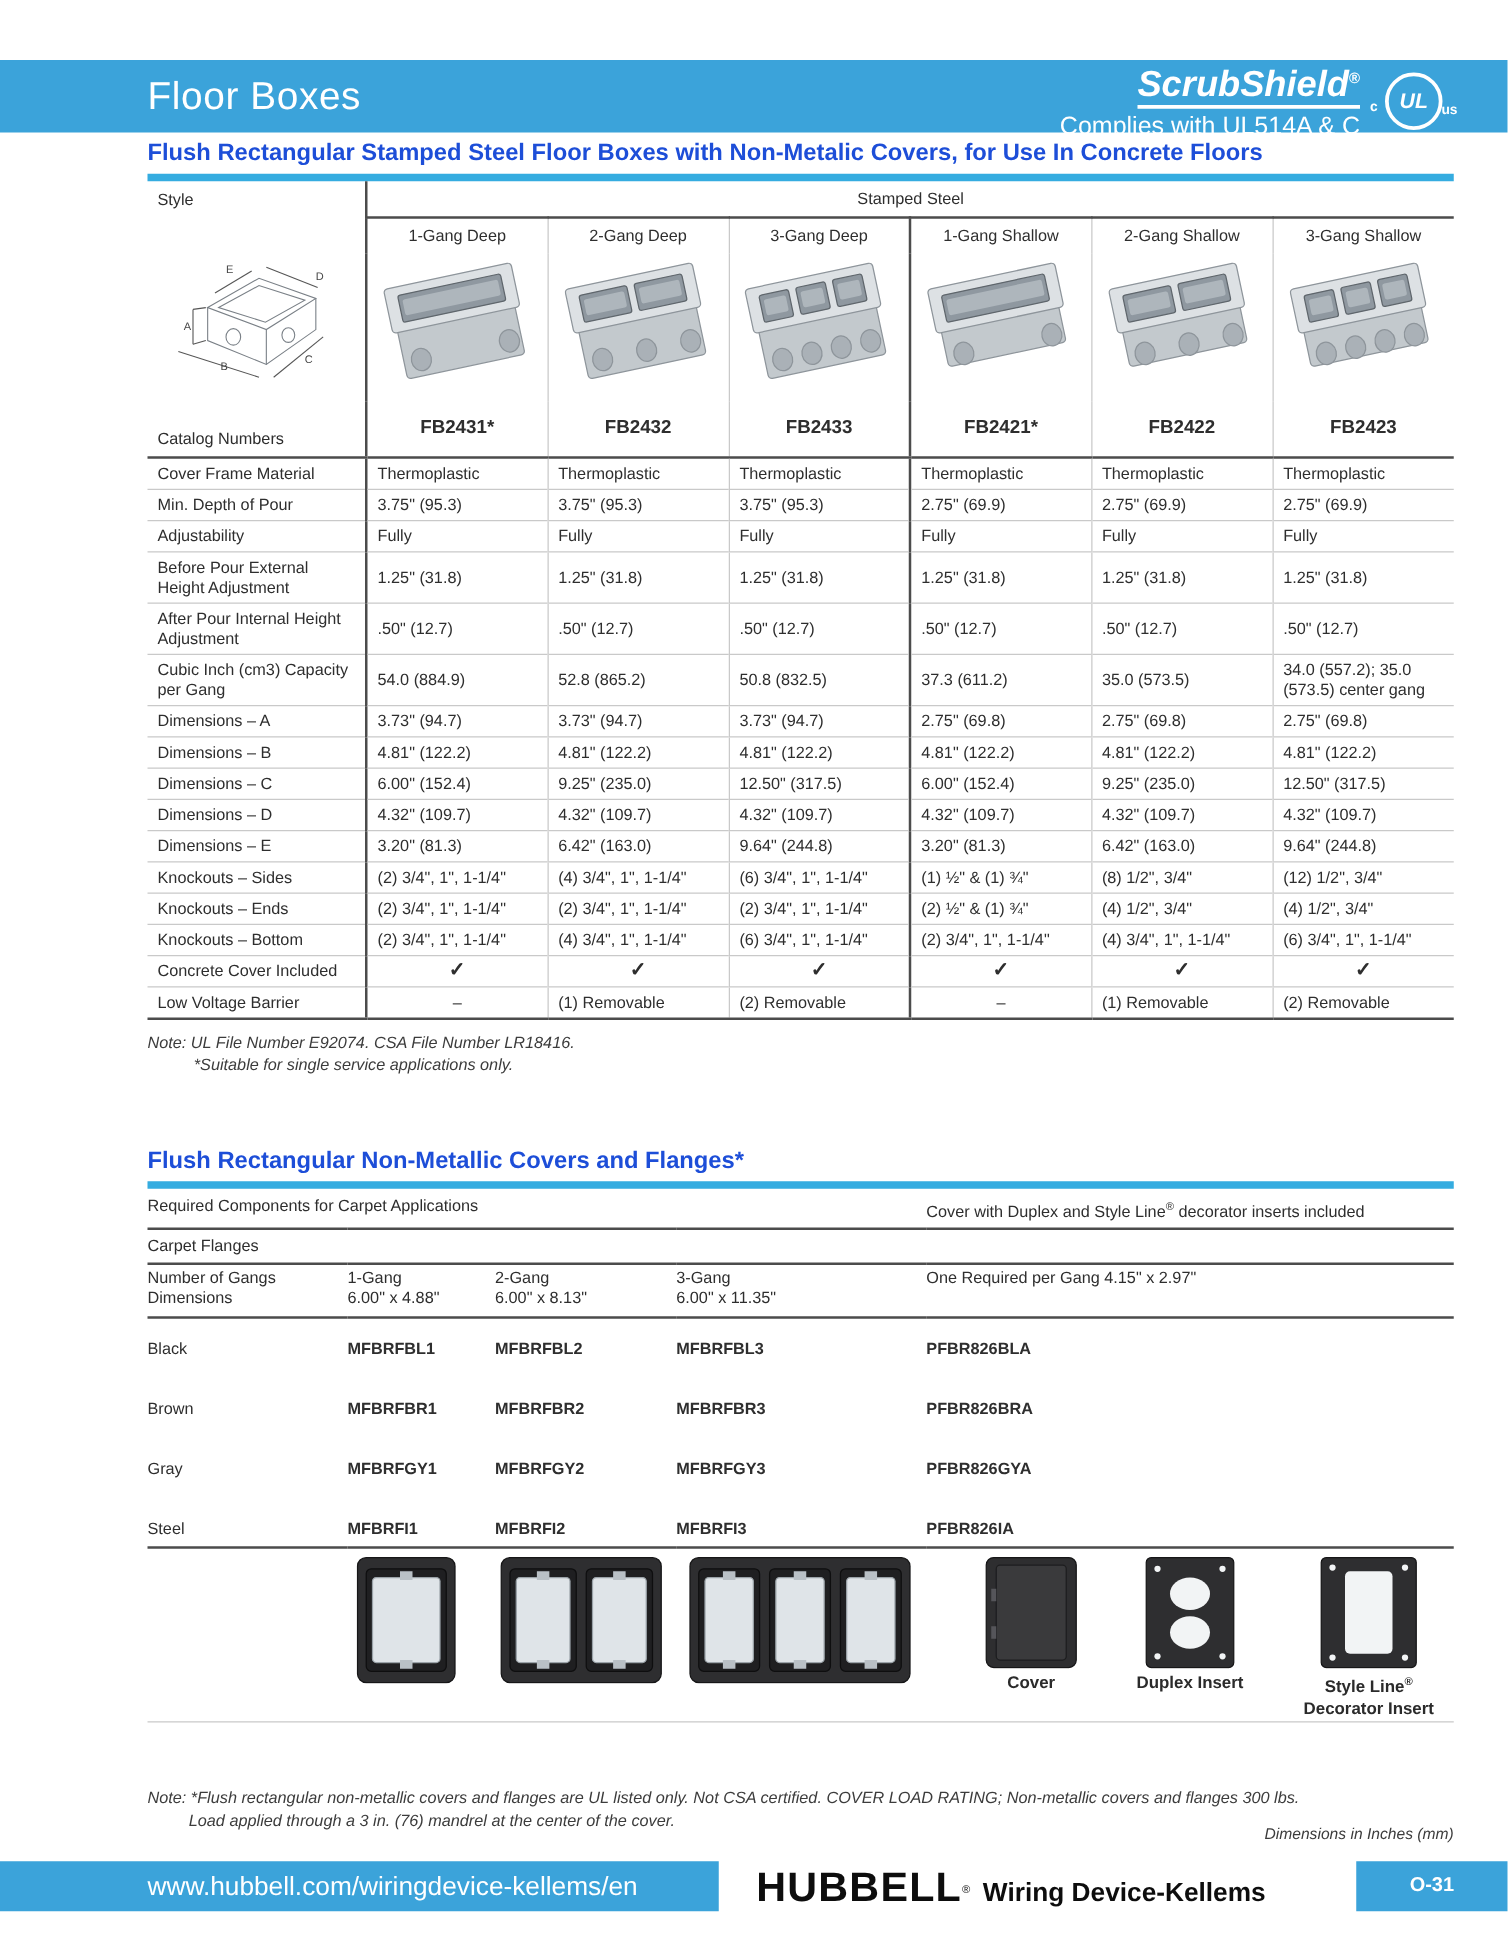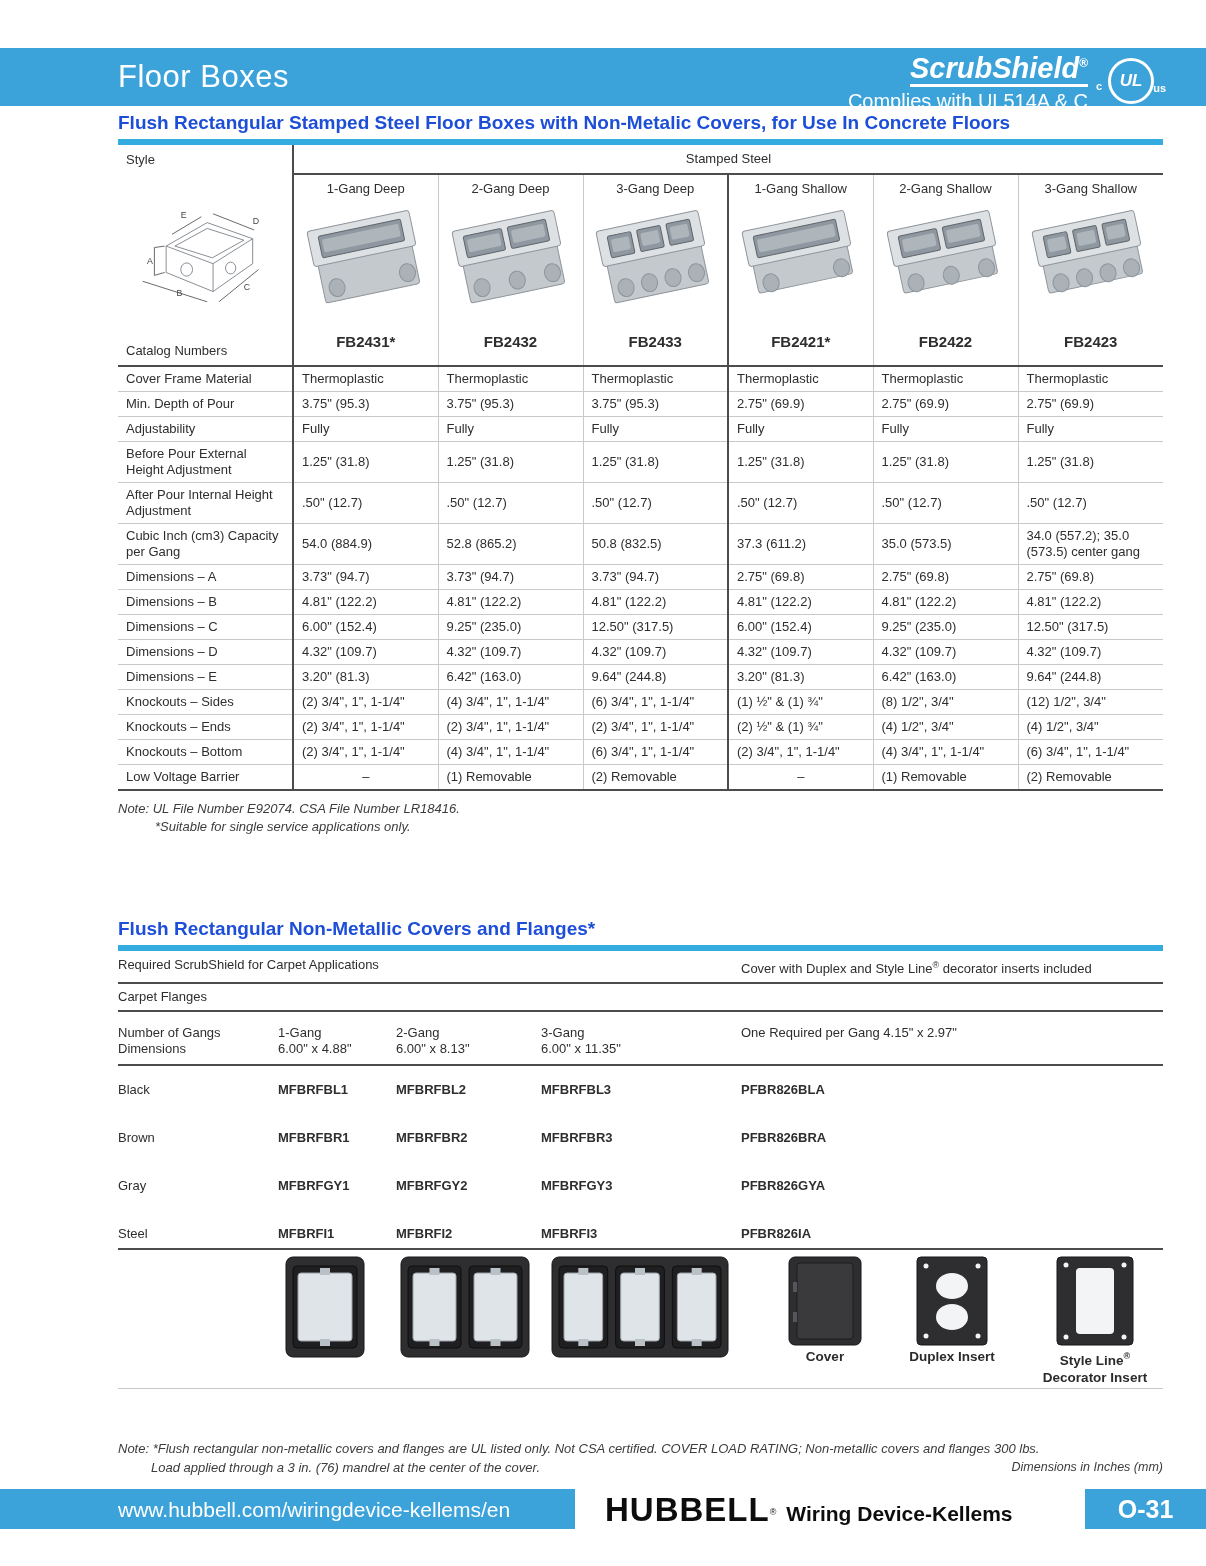--- a/index.html
+++ b/index.html
@@ -41,41 +41,41 @@
   td.center{text-align:center;}
   td.check{text-align:center;font-size:16px;font-weight:bold;}
   .notes{font-size:13px;font-style:italic;color:#3c3c3c;margin-top:9px;line-height:18px;}
   .notes .n2{margin-left:37px;}
 
   
   table.covers{border-collapse:collapse;table-layout:fixed;width:1045px;font-size:13px;color:#2e2e2e;margin-top:1px;}
   table.covers td{padding:4px 0;vertical-align:top;line-height:16px;}
   tr.hdr1 td{border-bottom:2px solid #4c4c4c;padding-top:5px;padding-bottom:5px;}
   tr.hdr2 td{border-bottom:2px solid #4c4c4c;padding-top:5px;padding-bottom:5px;}
-  tr.hdr3 td{border-bottom:2px solid #4c4c4c;padding-top:13px;padding-bottom:7px;}
+  tr.hdr3 td{border-bottom:2px solid #4c4c4c;padding-top:2px;padding-bottom:7px;}
   tr.colorrow td{padding:16px 0;}
   tr.colorrow td.code{font-weight:bold;}
   tbody.colorbody tr:last-child td{border-bottom:2px solid #4c4c4c;padding-bottom:6px;}
   sup.reg{font-size:9px;}
 
   .imgrow2{position:relative;height:136px;border-bottom:1px solid #c9c9c9;margin-top:2px;}
   .imgitem{position:absolute;top:4px;transform:translateX(-50%);}
   .imgcap{position:absolute;top:96px;transform:translateX(-50%);font-weight:bold;font-size:13.5px;text-align:center;line-height:17px;white-space:nowrap;}
   .note2{font-size:13px;font-style:italic;color:#3c3c3c;margin-top:50px;line-height:19px;}
   .note2 .n2{margin-left:33px;}
 
   
   .dimsnote{position:absolute;top:1460px;left:118px;width:1045px;text-align:right;font-size:12.5px;font-style:italic;color:#3c3c3c;}
   .footbar{position:absolute;top:1489px;left:0;width:1206px;height:40px;}
   .footblue-left{position:absolute;left:0;top:0;width:575px;height:40px;background:#3ba3da;}
   .footurl{position:absolute;left:118px;top:9px;font-size:21px;color:#fff;}
   .footlogo{position:absolute;left:605px;top:2px;color:#0d0d0d;white-space:nowrap;}
   .hubbell{font-size:33px;font-weight:bold;letter-spacing:1px;}
   .hubbell-sub{font-size:21px;font-weight:bold;margin-left:10px;margin-top:24px;}
-  .footpage{position:absolute;left:1085px;top:0;width:121px;height:40px;background:#3ba3da;color:#fff;font-size:25px;font-weight:bold;text-align:center;line-height:40px;}
+  .footpage{position:absolute;left:1085px;top:0;width:121px;height:40px;background:#3ba3da;color:#fff;font-size:16px;font-weight:bold;text-align:center;line-height:40px;}
 
   svg text{font-family:"Liberation Sans", sans-serif;}
 </style>
 </head>
 <body>
 
 <div class="page">
 
   <div class="topbar">
     <div class="topbar-title">Floor Boxes</div>
@@ -355,20 +355,29 @@
           <tr class="specrow">
             <td>Knockouts – Bottom</td>
             <td class="darkL">(2) 3/4", 1", 1-1/4"</td>
             <td class="thinL">(4) 3/4", 1", 1-1/4"</td>
             <td class="thinL">(6) 3/4", 1", 1-1/4"</td>
             <td class="darkL">(2) 3/4", 1", 1-1/4"</td>
             <td class="thinL">(4) 3/4", 1", 1-1/4"</td>
             <td class="thinL">(6) 3/4", 1", 1-1/4"</td>
           </tr>
           <tr class="specrow">
+            <td>Concrete Cover Included</td>
+            <td class="darkL check">✓</td>
+            <td class="thinL check">✓</td>
+            <td class="thinL check">✓</td>
+            <td class="darkL check">✓</td>
+            <td class="thinL check">✓</td>
+            <td class="thinL check">✓</td>
+          </tr>
+          <tr class="specrow">
             <td>Low Voltage Barrier</td>
             <td class="darkL center">–</td>
             <td class="thinL">(1) Removable</td>
             <td class="thinL">(2) Removable</td>
             <td class="darkL center">–</td>
             <td class="thinL">(1) Removable</td>
             <td class="thinL">(2) Removable</td>
           </tr>
         </tbody>
     </table>
@@ -386,21 +395,21 @@
     <table class="covers">
       <colgroup>
         <col style="width:160px">
           <col style="width:118px">
           <col style="width:145px">
           <col style="width:200px">
           <col style="width:422px">
       </colgroup>
       <tbody>
         <tr class="hdr1">
-          <td colspan="4">Required ScrubShield for Carpet Applications</td>
+          <td colspan="4">Required Components for Carpet Applications</td>
           <td><span>Cover with Duplex and Style Line</span><sup class="reg">®</sup><span> decorator inserts included</span></td>
         </tr>
         <tr class="hdr2">
           <td colspan="5">Carpet Flanges</td>
         </tr>
         <tr class="hdr3">
           <td>
             <div>Number of Gangs</div>
             <div>Dimensions</div>
           </td>

